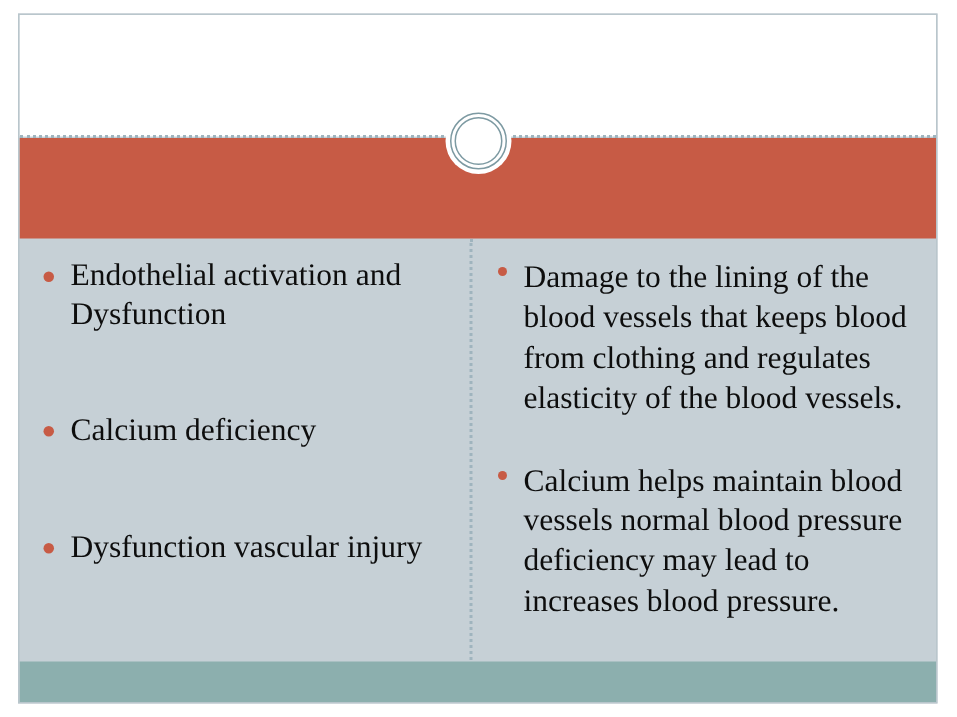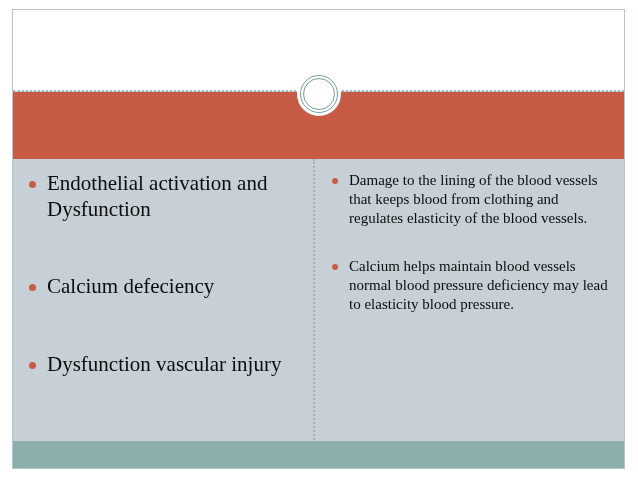--- a/index.html
+++ b/index.html
@@ -163,21 +163,21 @@
   .col-left ul.bullets > li:last-child {
     margin-bottom: 0;
   }
   .col-left .bullet-dot {
     top: 10px;
     left: 6px;
   }
 
   
   .col-right ul.bullets > li {
-    font-size: 15px;
+    font-size: 21px;
     line-height: 1.28;
     margin-bottom: 28px;
     padding-left: 22px;
   }
   .col-right ul.bullets > li:last-child {
     margin-bottom: 0;
   }
   .col-right .bullet-dot {
     top: 7px;
     left: 5px;
@@ -215,40 +215,40 @@
   <div class="content">
 
     <div class="col col-left">
       <ul class="bullets">
         <li>
           <span class="bullet-dot"></span>
           <span class="bullet-text">Endothelial activation and Dysfunction</span>
         </li>
         <li>
           <span class="bullet-dot"></span>
-          <span class="bullet-text"> Calcium defeciency</span>
+          <span class="bullet-text"> Calcium deficiency</span>
         </li>
         <li>
           <span class="bullet-dot"></span>
           <span class="bullet-text">Dysfunction vascular injury</span>
         </li>
       </ul>
     </div>
 
     <div class="col-divider"></div>
 
     <div class="col col-right">
       <ul class="bullets">
         <li>
           <span class="bullet-dot"></span>
           <span class="bullet-text">Damage to the lining of the blood vessels that keeps blood from clothing and regulates elasticity of the blood vessels.</span>
         </li>
         <li>
           <span class="bullet-dot"></span>
-          <span class="bullet-text">Calcium helps maintain blood vessels normal blood pressure deficiency may lead to elasticity blood pressure.</span>
+          <span class="bullet-text">Calcium helps maintain blood vessels normal blood pressure deficiency may lead to increases blood pressure.</span>
         </li>
       </ul>
     </div>
 
   </div>
 
   <div class="footer-bar"></div>
 
 </div>
 

